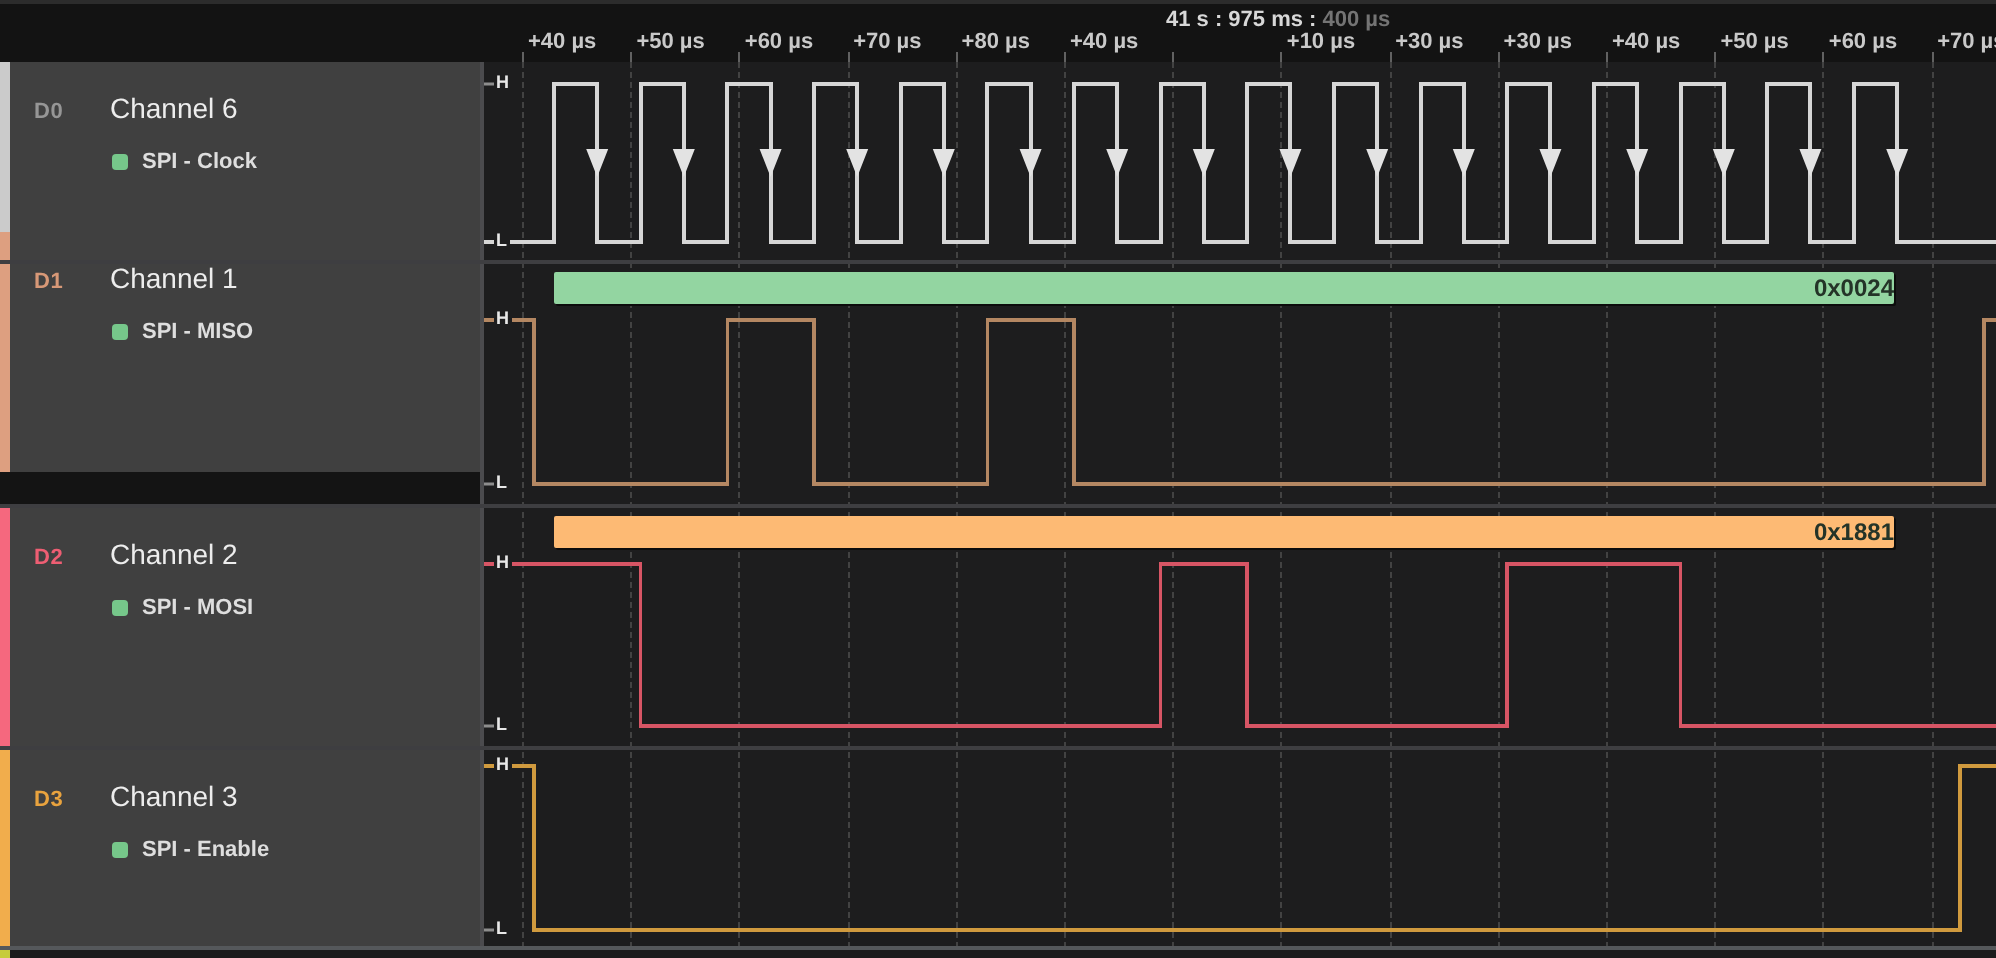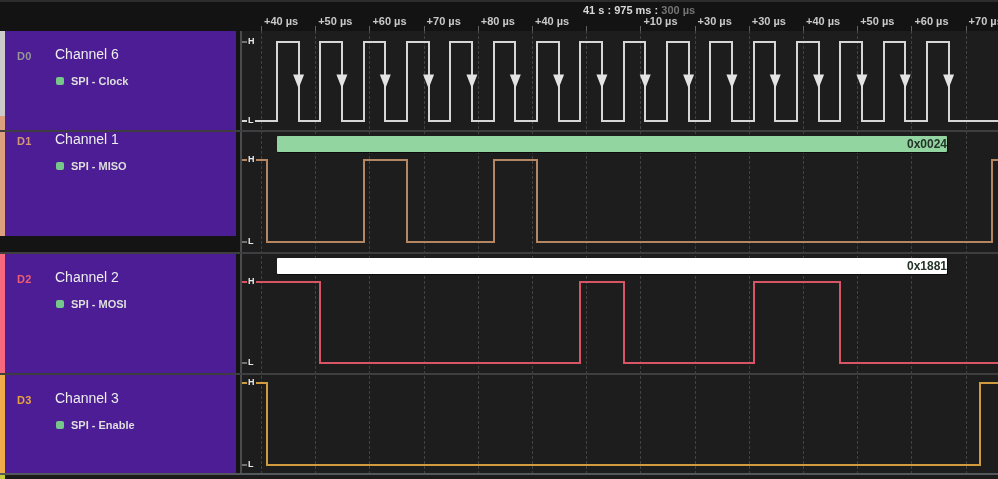--- a/index.html
+++ b/index.html
@@ -7,21 +7,21 @@
        font-family:"Liberation Sans","DejaVu Sans",sans-serif;}
   
   .topbar{position:absolute;left:0;top:0;width:998px;height:31px;background:#131313;
           border-top:2px solid #2c2c2c;box-sizing:border-box;}
   .timeline{position:absolute;left:240px;top:0;width:758px;height:31px;}
   .tl-tick{position:absolute;bottom:0;width:1px;height:7px;background:#616161;}
   .tl-label{position:absolute;top:13px;font-size:11px;font-weight:bold;color:#c9c9c9;white-space:nowrap;}
   .abs-time{position:absolute;top:2px;font-size:11px;font-weight:bold;color:#d8d8d8;white-space:nowrap;}
   .abs-time .dim{color:#747474;}
   
-  .side-row{position:absolute;left:0;width:236px;background:#4c1d95;}
+  .side-row{position:absolute;left:0;width:236px;background:#404040;padding-left:18px;}
   .stripe{position:absolute;left:0;top:0;width:5px;height:100%;}
   .ch-id{position:absolute;left:17px;top:19px;font-size:11px;font-weight:bold;letter-spacing:.3px;}
   .ch-name{position:absolute;left:55px;top:15px;font-size:14px;color:#ededed;}
   .analyzer{position:absolute;left:56px;top:44px;display:flex;align-items:center;gap:7px;justify-content:space-between;}
   .dot{width:8px;height:8px;border-radius:2px;}
   .an-label{font-size:11px;font-weight:bold;color:#dedede;}
   
   .plot{position:absolute;left:240px;top:31px;width:758px;height:448px;background:#1d1d1e;
         border-left:2px solid #4b4b4e;box-sizing:border-box;}
   .gridline{position:absolute;top:0;height:448px;width:0;border-left:1px dashed #424242;}
@@ -34,21 +34,21 @@
   .divider{position:absolute;left:0;width:998px;height:2px;background:#3e3e41;}
   .sliver{position:absolute;left:0;width:998px;background:#1b1b1c;}
   .sliver-stripe{position:absolute;left:0;width:5px;}
 </style>
 </head>
 <body>
 
 <div class="app">
   <div class="topbar">
     <div class="timeline">
-      <div class="abs-time" style="left: 343px;"><span>41 s : 975 ms :</span><span class="dim"> 300 µs</span></div>
+      <div class="abs-time" style="left: 343px;"><span>41 s : 975 ms :</span><span class="dim"> 400 µs</span></div>
     <div class="tl-tick" style="left: 21px;"></div>
         <div class="tl-label" style="left: 24px;">+40 µs</div>
         <div class="tl-tick" style="left: 75.2px;"></div>
         <div class="tl-label" style="left: 78.2px;">+50 µs</div>
         <div class="tl-tick" style="left: 129.4px;"></div>
         <div class="tl-label" style="left: 132.4px;">+60 µs</div>
         <div class="tl-tick" style="left: 183.6px;"></div>
         <div class="tl-label" style="left: 186.6px;">+70 µs</div>
         <div class="tl-tick" style="left: 237.8px;"></div>
         <div class="tl-label" style="left: 240.8px;">+80 µs</div>
@@ -142,21 +142,21 @@
         </svg>
         <div class="annotation" style="left: 35px; width: 670px; top: 4px; background: rgb(147, 213, 161); color: rgb(36, 52, 40);">0x0024</div>
         <span class="hl" style="top: 23px;">H</span>
         <span class="hl" style="top: 105px;">L</span>
       </div>
       <div class="plot-row" style="top: 223px; height: 119px;">
         <svg width="756" height="119">
           <path d="M0 28 h6 M0 109 h6" stroke="#8d8d8d" stroke-width="1.5"></path>
           <path d="M0 28H78.3V109H338.3V28H381.6V109H511.6V28H598.3V109H756" fill="none" stroke="#d75565" stroke-width="1.8" shape-rendering="crispEdges"></path>
         </svg>
-        <div class="annotation" style="left: 35px; width: 670px; top: 4px; background: #ffffff; color: rgb(36, 52, 40);">0x1881</div>
+        <div class="annotation" style="left: 35px; width: 670px; top: 4px; background: #fdba74; color: rgb(36, 52, 40);">0x1881</div>
         <span class="hl" style="top: 23px;">H</span>
         <span class="hl" style="top: 104px;">L</span>
       </div>
       <div class="plot-row" style="top: 344px; height: 98px;">
         <svg width="756" height="98">
           <path d="M0 8 h6 M0 90 h6" stroke="#8d8d8d" stroke-width="1.5"></path>
           <path d="M0 8H25V90H738V8H756" fill="none" stroke="#d09a3e" stroke-width="1.8" shape-rendering="crispEdges"></path>
         </svg>
         <span class="hl" style="top: 3px;">H</span>
         <span class="hl" style="top: 85px;">L</span>

